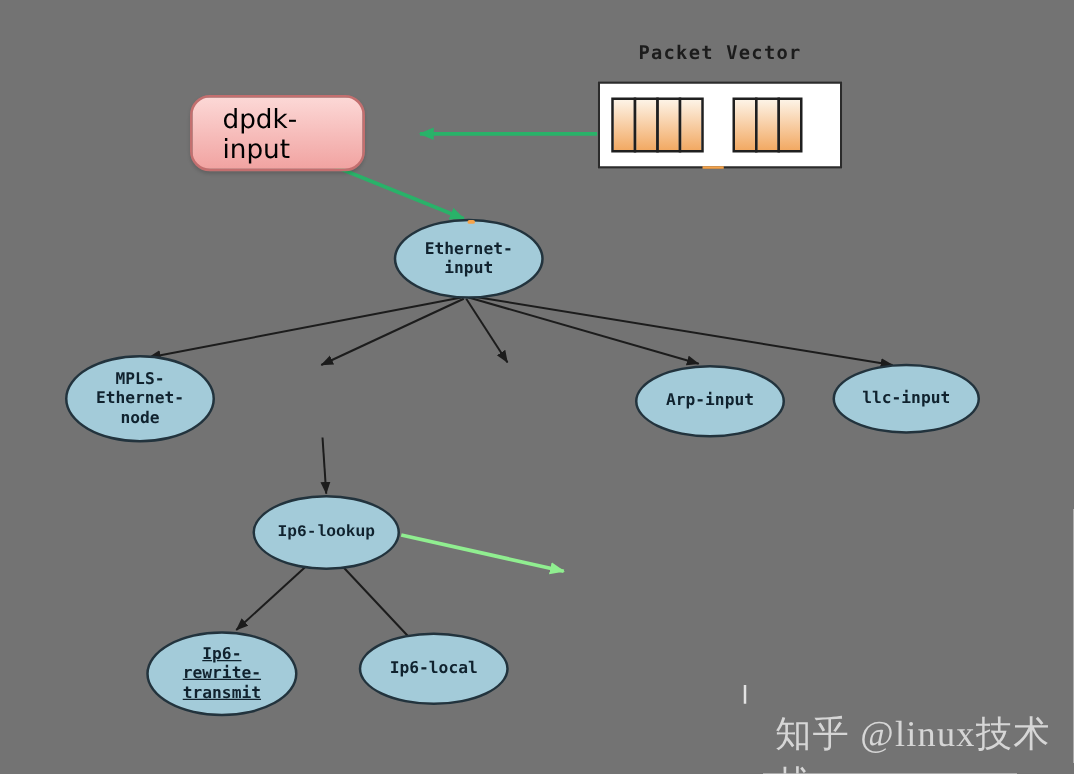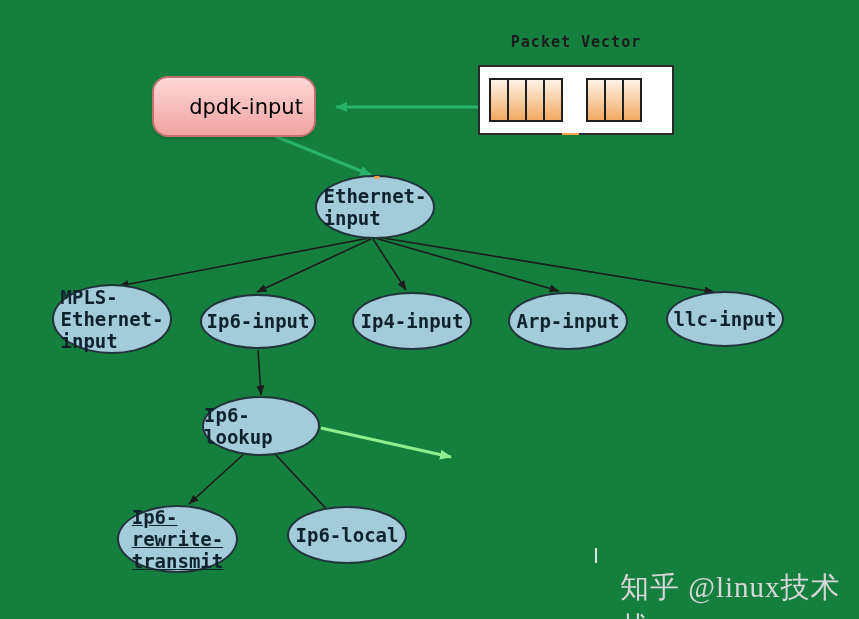--- a/index.html
+++ b/index.html
@@ -1,48 +1,48 @@
 <!DOCTYPE html>
 <html style="--node_fill: #a3cbd9; --node_border: #22333d; --node_text: #10222e; --plugin_fill: #54e254; --dpdk_fill_top: #fcd8d6; --dpdk_fill_bottom: #f1a3a1; --dpdk_border: #c36f6f; --green_arrow: #29b269; --light_green_arrow: #90ee90; --black_arrow: #1c1c1c; --cell_top: #fdf3e6; --cell_bottom: #f2a963; --orange_accent: #f5a34a; --watermark: #d6d6d6;"><head>
 <meta charset="utf-8">
 <style>
   html,body{margin:0;padding:0;background:#ffffff;}
   .stage{
     position:relative;
     width:859px;height:619px;
-    background:#15803d;
+    background:#737373;
     overflow:hidden;
     font-family:"DejaVu Sans Mono", monospace;
   }
   .arrow-layer{position:absolute;left:0;top:0;width:859px;height:619px;}
   .ln-black{stroke:var(--black_arrow);stroke-width:1.6;}
   .ln-green{stroke:var(--green_arrow);stroke-width:3;}
   .ln-lightgreen{stroke:var(--light_green_arrow);stroke-width:3;}
   .mk-black{fill:var(--black_arrow);}
   .mk-green{fill:var(--green_arrow);}
   .mk-lightgreen{fill:var(--light_green_arrow);}
 
   .node{
     position:absolute;
     box-sizing:border-box;
     border-radius:50%;
     background:var(--node_fill);
     border:2px solid var(--node_border);
     display:flex;align-items:center;justify-content:center;
-    text-align:left;
+    text-align:center;
     white-space:pre-line;
     font-family:"DejaVu Sans Mono", monospace;
     font-weight:bold;
-    font-size:19px;line-height:1.16;
+    font-size:13px;line-height:1.16;
     color:var(--node_text);
   }
   .node.plugin{background:var(--plugin_fill);border-color:#111111;}
 
   .dpdk-box{
-    position:absolute;left:152px;top:76px;width:164px;height:61px;
+    position:absolute;left:152px;top:76px;width:140px;height:61px;
     box-sizing:border-box;
     border-radius:16px;
     background:linear-gradient(to bottom, var(--dpdk_fill_top), var(--dpdk_fill_bottom));
     border:2px solid var(--dpdk_border);
     box-shadow:0 2px 3px rgba(0,0,0,0.15);
     display:flex;align-items:center;justify-content:center;
     font-family:"DejaVu Sans", "Liberation Sans", sans-serif;
     font-size:21px;color:#000000;padding-left:24px;
   }
 
@@ -136,27 +136,25 @@
   <div class="orange-tick" style="left:562px;top:133px;width:17px;height:2px;"></div>
 
   <div class="dpdk-box">dpdk-input</div>
 
   <div class="node" style="left:315px;top:175px;width:120px;height:64px;">Ethernet-
 input</div>
   <div class="orange-tick" style="left:374px;top:176px;width:6px;height:3px;border-radius:2px;"></div>
 
   <div class="node" style="left:52px;top:284px;width:120px;height:70px;">MPLS-
 Ethernet-
-input</div>
-  <div class="node" style="left:200px;top:294px;width:116px;height:55px;">Ip6-input</div>
-  <div class="node" style="left:352px;top:292px;width:120px;height:58px;">Ip4-input</div>
+node</div>
   <div class="node" style="left:666px;top:291px;width:118px;height:56px;">llc-input</div>
   <div class="node" style="left:508px;top:292px;width:120px;height:58px;">Arp-input</div>
 
-  <div class="node" style="left:202px;top:396px;width:118px;height:60px;">Ip6-lookup</div>
+  <div class="node" style="left:202px;top:396px;width:118px;height:60px;font-family:Liberation Mono, monospace;">Ip6-lookup</div>
 
 
   <div class="node" style="left:117px;top:505px;width:121px;height:68px;text-decoration:underline;">Ip6-
 rewrite-
 transmit</div>
   <div class="node" style="left:287px;top:506px;width:120px;height:58px;">Ip6-local</div>
 
   <div class="gray-dash"></div>
   <div class="watermark">知乎 @linux技术栈</div>
 

